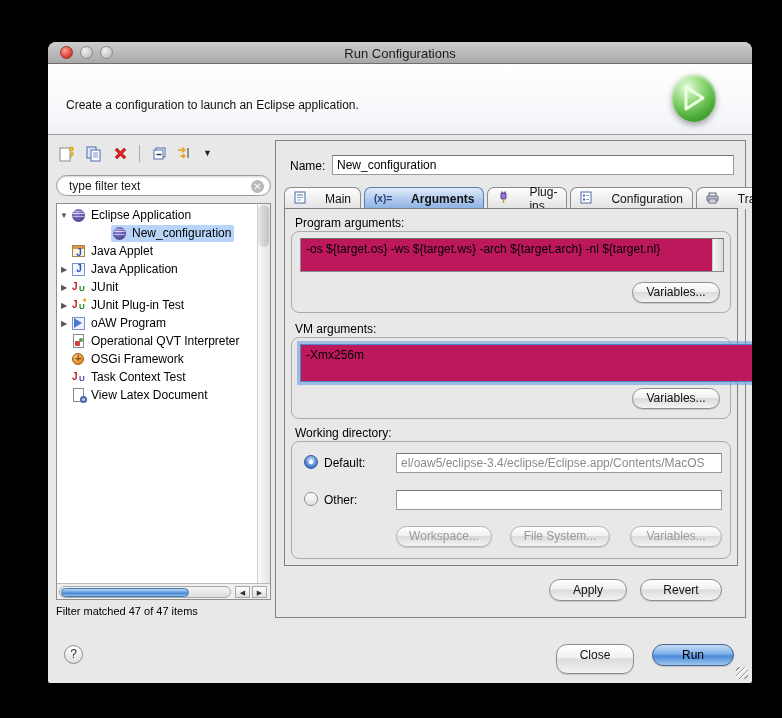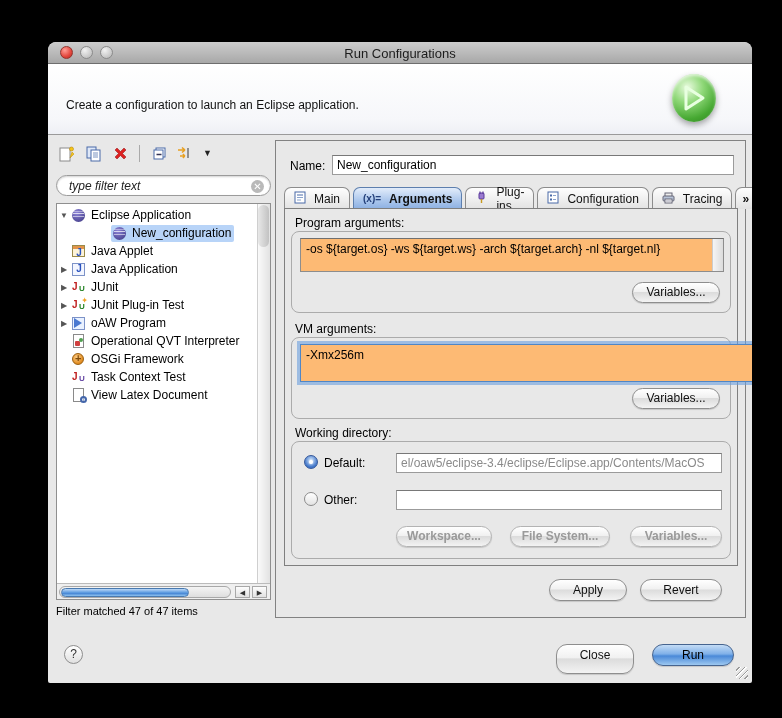--- a/index.html
+++ b/index.html
@@ -13,56 +13,56 @@
   .light.red { background:radial-gradient(circle at 35% 30%, #ff9d95, #e2463c 60%, #b02a22); border-color:#93352e; }
   .light.dim { background:radial-gradient(circle at 35% 30%, #f2f2f2, #c6c6c6 70%, #ababab); }
   
   .header { position:absolute; left:0; top:22px; width:100%; height:71px; background:linear-gradient(180deg,#ffffff, #f6f7fa 80%, #eef0f5); border-bottom:1px solid #9a9a9a; }
   .header h1 { font-size:13px; font-weight:bold; color:#000; position:absolute; left:10px; top:11px; }
   .header p { font-size:12px; color:#111; position:absolute; left:18px; top:34px; }
   .runsphere { position:absolute; right:36px; top:10px; width:44px; height:48px; border-radius:50%; background:radial-gradient(circle at 35% 28%, #eafbe0, #8fd878 35%, #46a832 70%, #2c7e1e); box-shadow:0 3px 6px rgba(0,0,0,.35), inset 0 2px 3px rgba(255,255,255,.7); }
   .runsphere svg { position:absolute; left:9px; top:10px; }
   
   .pillbtn { position:absolute; height:21px; border:1px solid #8e8e8e; border-radius:11px; background:linear-gradient(180deg,#ffffff,#f1f1f1 45%,#dcdcdc 50%,#f3f3f3); font-size:12px; color:#111; text-align:center; line-height:19px; box-shadow:0 1px 1px rgba(0,0,0,.15); }
-  .pillbtn.disabled { color:#9a9a9a; border-color:#b3b3b3;font-weight:bold; }
+  .pillbtn.disabled { color:#9a9a9a; border-color:#b3b3b3; }
   .pillbtn.primary { background:linear-gradient(180deg,#c4dcf6,#7fb0e8 45%,#4a89d8 55%,#9dc8f0); border-color:#46648f; color:#000; }
   .ifield { position:absolute; background:#fff; border:1px solid #9b9b9b; border-top-color:#787878; font-size:12px; color:#000; padding:2px 4px; font-family:"Liberation Sans",sans-serif; }
   .glabel { position:absolute; font-size:12px; color:#000; }
   .groupbox { position:absolute; border:1px solid #ababab; border-radius:8px; }
   .radio { position:absolute; width:14px; height:14px; border-radius:50%; border:1px solid #8b8b8b; background:linear-gradient(#fff,#e3e3e3); }
   .radio.on { background:radial-gradient(circle at 50% 35%, #cfe4fb, #3f74c8 70%); border-color:#35589a; }
   .radio.on::after { content:""; position:absolute; left:4px; top:4px; width:4px; height:4px; background:#fff; border-radius:50%; box-shadow:0 0 2px #fff; }
   
   .toolbar { position:absolute; left:8px; top:99px; height:24px; display:flex; align-items:center; gap:7px; }
   .tbtn { width:20px; height:19px; display:flex; align-items:center; justify-content:center; }
   .tsep { width:1px; height:17px; background:#aaa; margin:0 2px; }
   .caret { font-size:9px; color:#222; }
   .filterfield { position:absolute; left:8px; top:133px; width:215px; height:21px; background:#fff; border:1px solid #9b9b9b; border-radius:11px; box-shadow:inset 0 1px 2px rgba(0,0,0,.18); }
-  .filterfield .ph { position:absolute; left:12px; top:3px; font-size:12px; color:#222;font-style:italic; }
+  .filterfield .ph { position:absolute; left:12px; top:3px; font-size:12px; color:#222; }
   .clearbtn { position:absolute; right:6px; top:4px; width:13px; height:13px; border-radius:50%; background:#b9b9b9; color:#fff; font-size:10px; line-height:13px; text-align:center; }
   .treebox { position:absolute; left:8px; top:161px; width:215px; height:397px; background:#fff; border:1px solid #8f8f8f; overflow:hidden; }
   .trow { position:absolute; left:0; height:18px; display:flex; align-items:center; white-space:nowrap; font-size:12px; color:#000; }
   .twist { width:14px; text-align:center; font-size:8px; color:#555; flex:0 0 14px; }
   .ticon { width:16px; height:15px; margin-right:4px; position:relative; flex:0 0 16px; }
   .selgrp { display:flex; align-items:center; background:#b8d4f8; border-radius:2px; padding:1px 3px 1px 1px; }
   .vtrack { position:absolute; right:0; top:0; width:13px; height:380px; background:linear-gradient(90deg,#fafafa,#e2e2e2); border-left:1px solid #cfcfcf; }
   .vthumb { position:absolute; right:1px; top:1px; width:11px; height:42px; border-radius:6px; background:linear-gradient(90deg,#e8e8e8,#c2c2c2); }
   .hscroll { position:absolute; left:0; bottom:0; width:213px; height:16px; background:#efefef; border-top:1px solid #bbb; }
   .htrack { position:absolute; left:2px; top:2px; width:172px; height:12px; border:1px solid #a8a8a8; border-radius:7px; background:linear-gradient(#f4f4f4,#dedede); }
   .hthumb { position:absolute; left:1px; top:1px; width:128px; height:9px; border-radius:6px; background:linear-gradient(180deg,#bcd9f7,#5f9ce0 50%,#3b7cd0 55%,#8ec2ef); border:1px solid #4a7ab0; }
   .harrow { position:absolute; top:2px; width:15px; height:12px; border:1px solid #a8a8a8; background:linear-gradient(#fdfdfd,#e2e2e2); font-size:7px; color:#333; text-align:center; line-height:11px; }
   .status { position:absolute; left:8px; top:563px; font-size:11px; color:#000; }
   
   .rpanel { position:absolute; left:227px; top:98px; width:471px; height:478px; border:1px solid #828282; background:#e8e8e8; }
   .tabbar { position:absolute; left:8px; top:45px; height:23px; display:flex; align-items:flex-end; }
-  .tab { height:22px; border:1px solid #8c8c8c; border-bottom:none; border-radius:7px 7px 0 0; background:linear-gradient(#fefefe,#e2e2e2); display:flex; align-items:center; gap:8px; padding:0 9px; font-size:12px; color:#111; margin-right:3px; position:relative; }
+  .tab { height:22px; border:1px solid #8c8c8c; border-bottom:none; border-radius:7px 7px 0 0; background:linear-gradient(#fefefe,#e2e2e2); display:flex; align-items:center; gap:19px; padding:0 9px; font-size:12px; color:#111; margin-right:3px; position:relative; }
   .tab.sel { background:linear-gradient(180deg,#e2ecfa,#aac6ec 60%,#8cb0e2); border-color:#5d7fae; font-weight:bold; }
   .tab .ticn { font-size:10px; }
   .contentbox { position:absolute; left:8px; top:67px; width:454px; height:358px; border:1px solid #7f7f7f; background:#e8e8e8; }
-  .ta { position:absolute; background:#fdba74; border:1px solid #8d8d8d; border-top-color:#6f6f6f; font-size:12px; color:#000; padding:3px 14px 3px 5px; overflow:hidden; white-space:nowrap; }
+  .ta { position:absolute; background:#be185d; border:1px solid #8d8d8d; border-top-color:#6f6f6f; font-size:12px; color:#000; padding:3px 14px 3px 5px; overflow:hidden; white-space:nowrap; }
   .ta .scrolltrack { position:absolute; right:0; top:0; bottom:0; width:11px; background:linear-gradient(90deg,#f5f5f5,#dcdcdc); border-left:1px solid #ccc; }
   .ta.focusring { box-shadow:0 0 0 3px rgba(106,158,222,.6); border-color:#4f86c6; }
   .dirvalue { color:#8a8a8a !important; }
   .applyrow .pillbtn { height:22px; line-height:20px; }
   
   .helpbtn { position:absolute; left:16px; top:603px; width:19px; height:19px; border-radius:50%; border:1px solid #8e8e8e; background:linear-gradient(#fff,#e0e0e0); text-align:center; font-size:12px; line-height:17px; color:#333; }
   .grip { position:absolute; right:4px; bottom:4px; width:12px; height:12px; background:repeating-linear-gradient(135deg, transparent 0 2px, #9a9a9a 2px 3px, #fff 3px 4px); }
   
   .i-sphere { width:13px; height:13px; border-radius:50%; background:radial-gradient(circle at 38% 30%, #8f86d8, #564f9e 65%, #3c3678); position:absolute; top:1px; left:1px; }
   .i-sphere::after { content:""; position:absolute; left:1px; right:1px; top:4px; height:1px; background:rgba(255,255,255,.7); box-shadow:0 3px 0 rgba(255,255,255,.55), 0 -2px 0 rgba(255,255,255,.4); }

